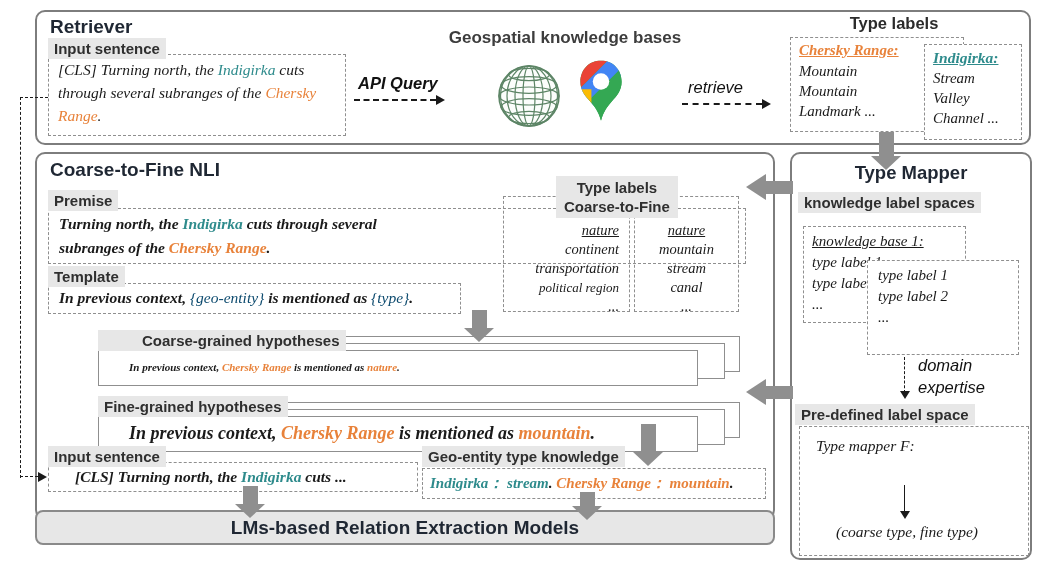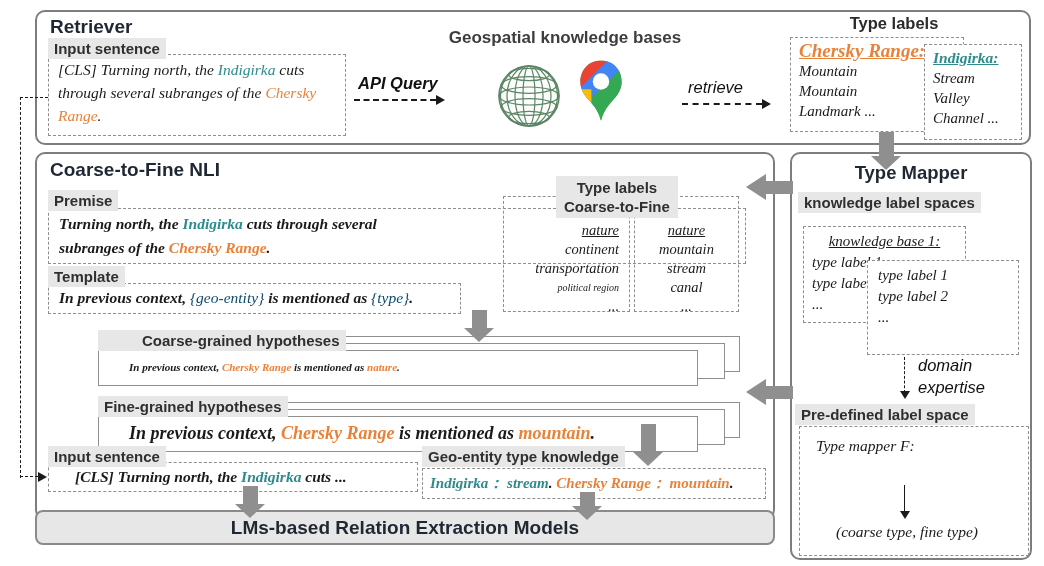--- a/index.html
+++ b/index.html
@@ -81,21 +81,21 @@
   </g>
 </svg>
 
 <div class="itsans" style="position:absolute;left:688px;top:78px;text-align:right;">retrieve</div>
 <div class="dashline" style="left:682px;top:103px;width:80px;"></div>
 <div class="bhead-right" style="left:762px;top:99px;"></div>
 
 <div style="position:absolute;left:838px;top:14px;width:112px;text-align:center;font-weight:bold;font-size:16.5px;color:#2b2b2b;">Type labels</div>
 
 <div class="dash" style="left:790px;top:37px;width:174px;height:95px;padding:2px 8px;">
-  <div class="bserif orange ul nw" style="font-size:19px;line-height:21px;text-decoration:underline;">Chersky Range:</div>
+  <div class="bserif orange ul nw" style="font-size:15px;line-height:21px;text-decoration:underline;">Chersky Range:</div>
   <div class="serif nw" style="font-size:15px;line-height:20px;">Mountain</div>
   <div class="serif nw" style="font-size:15px;line-height:20px;">Mountain</div>
   <div class="serif nw" style="font-size:15px;line-height:20px;">Landmark ...</div>
 </div>
 <div class="dash" style="left:924px;top:44px;width:98px;height:96px;padding:2px 8px;background:#fff;z-index:2;">
   <div class="bserif teal ul nw" style="font-size:15.5px;line-height:21px;">Indigirka:</div>
   <div class="serif nw" style="font-size:15px;line-height:20px;">Stream</div>
   <div class="serif nw" style="font-size:15px;line-height:20px;">Valley</div>
   <div class="serif nw" style="font-size:15px;line-height:20px;">Channel ...</div>
 </div>
@@ -122,21 +122,21 @@
 </div>
 
 <div class="glabel" style="left:556px;top:176px;text-align:center;padding:2px 8px;">
   <div>Type labels</div>
   <div>Coarse-to-Fine</div>
 </div>
 <div class="dash" style="left:503px;top:196px;width:127px;height:116px;padding:24px 10px 0 4px;text-align:right;">
   <div class="serif ul nw" style="font-size:14.5px;line-height:19px;">nature</div>
   <div class="serif nw" style="font-size:14.5px;line-height:19px;">continent</div>
   <div class="serif nw" style="font-size:14.5px;line-height:19px;">transportation</div>
-  <div class="serif nw" style="font-size:10px;line-height:19px;">political region</div>
+  <div class="serif nw" style="font-size:13px;line-height:19px;">political region</div>
   <div class="serif nw" style="font-size:14.5px;line-height:19px;">...</div>
 </div>
 <div class="dash" style="left:634px;top:196px;width:105px;height:116px;padding:24px 0 0 0;text-align:center;">
   <div class="serif ul nw" style="font-size:14.5px;line-height:19px;">nature</div>
   <div class="serif nw" style="font-size:14.5px;line-height:19px;">mountain</div>
   <div class="serif nw" style="font-size:14.5px;line-height:19px;">stream</div>
   <div class="serif nw" style="font-size:14.5px;line-height:19px;">canal</div>
   <div class="serif nw" style="font-size:14.5px;line-height:19px;">...</div>
 </div>
 
@@ -192,21 +192,21 @@
   <div style="position:absolute;left:0;top:0;width:100%;height:100%;display:flex;align-items:center;justify-content:center;font-weight:bold;font-size:19px;color:#1f2733;">LMs-based Relation Extraction Models</div>
 </div>
 
 <div class="panel" style="left:790px;top:152px;width:242px;height:408px;">
   <div style="position:absolute;left:0;top:8px;width:100%;text-align:center;font-weight:bold;font-size:18.5px;color:#1f2733;">Type Mapper</div>
 </div>
 
 <div class="glabel" style="left:798px;top:192px;">knowledge label spaces</div>
 
 <div class="dash" style="left:803px;top:226px;width:163px;height:97px;padding:4px 8px;">
-  <div class="serif ul nw" style="font-size:15px;line-height:21px;text-align:center;">knowledge base 1:</div>
+  <div class="serif ul nw" style="font-size:15px;line-height:21px;">knowledge base 1:</div>
   <div class="serif nw" style="font-size:15px;line-height:21px;">type label 1</div>
   <div class="serif nw" style="font-size:15px;line-height:21px;">type label 2</div>
   <div class="serif nw" style="font-size:15px;line-height:21px;">...</div>
 </div>
 <div class="dash" style="left:867px;top:260px;width:152px;height:95px;padding:4px 10px;background:#fff;z-index:2;">
   <div class="serif nw" style="font-size:15px;line-height:21px;">type label 1</div>
   <div class="serif nw" style="font-size:15px;line-height:21px;">type label 2</div>
   <div class="serif nw" style="font-size:15px;line-height:21px;">...</div>
 </div>
 

